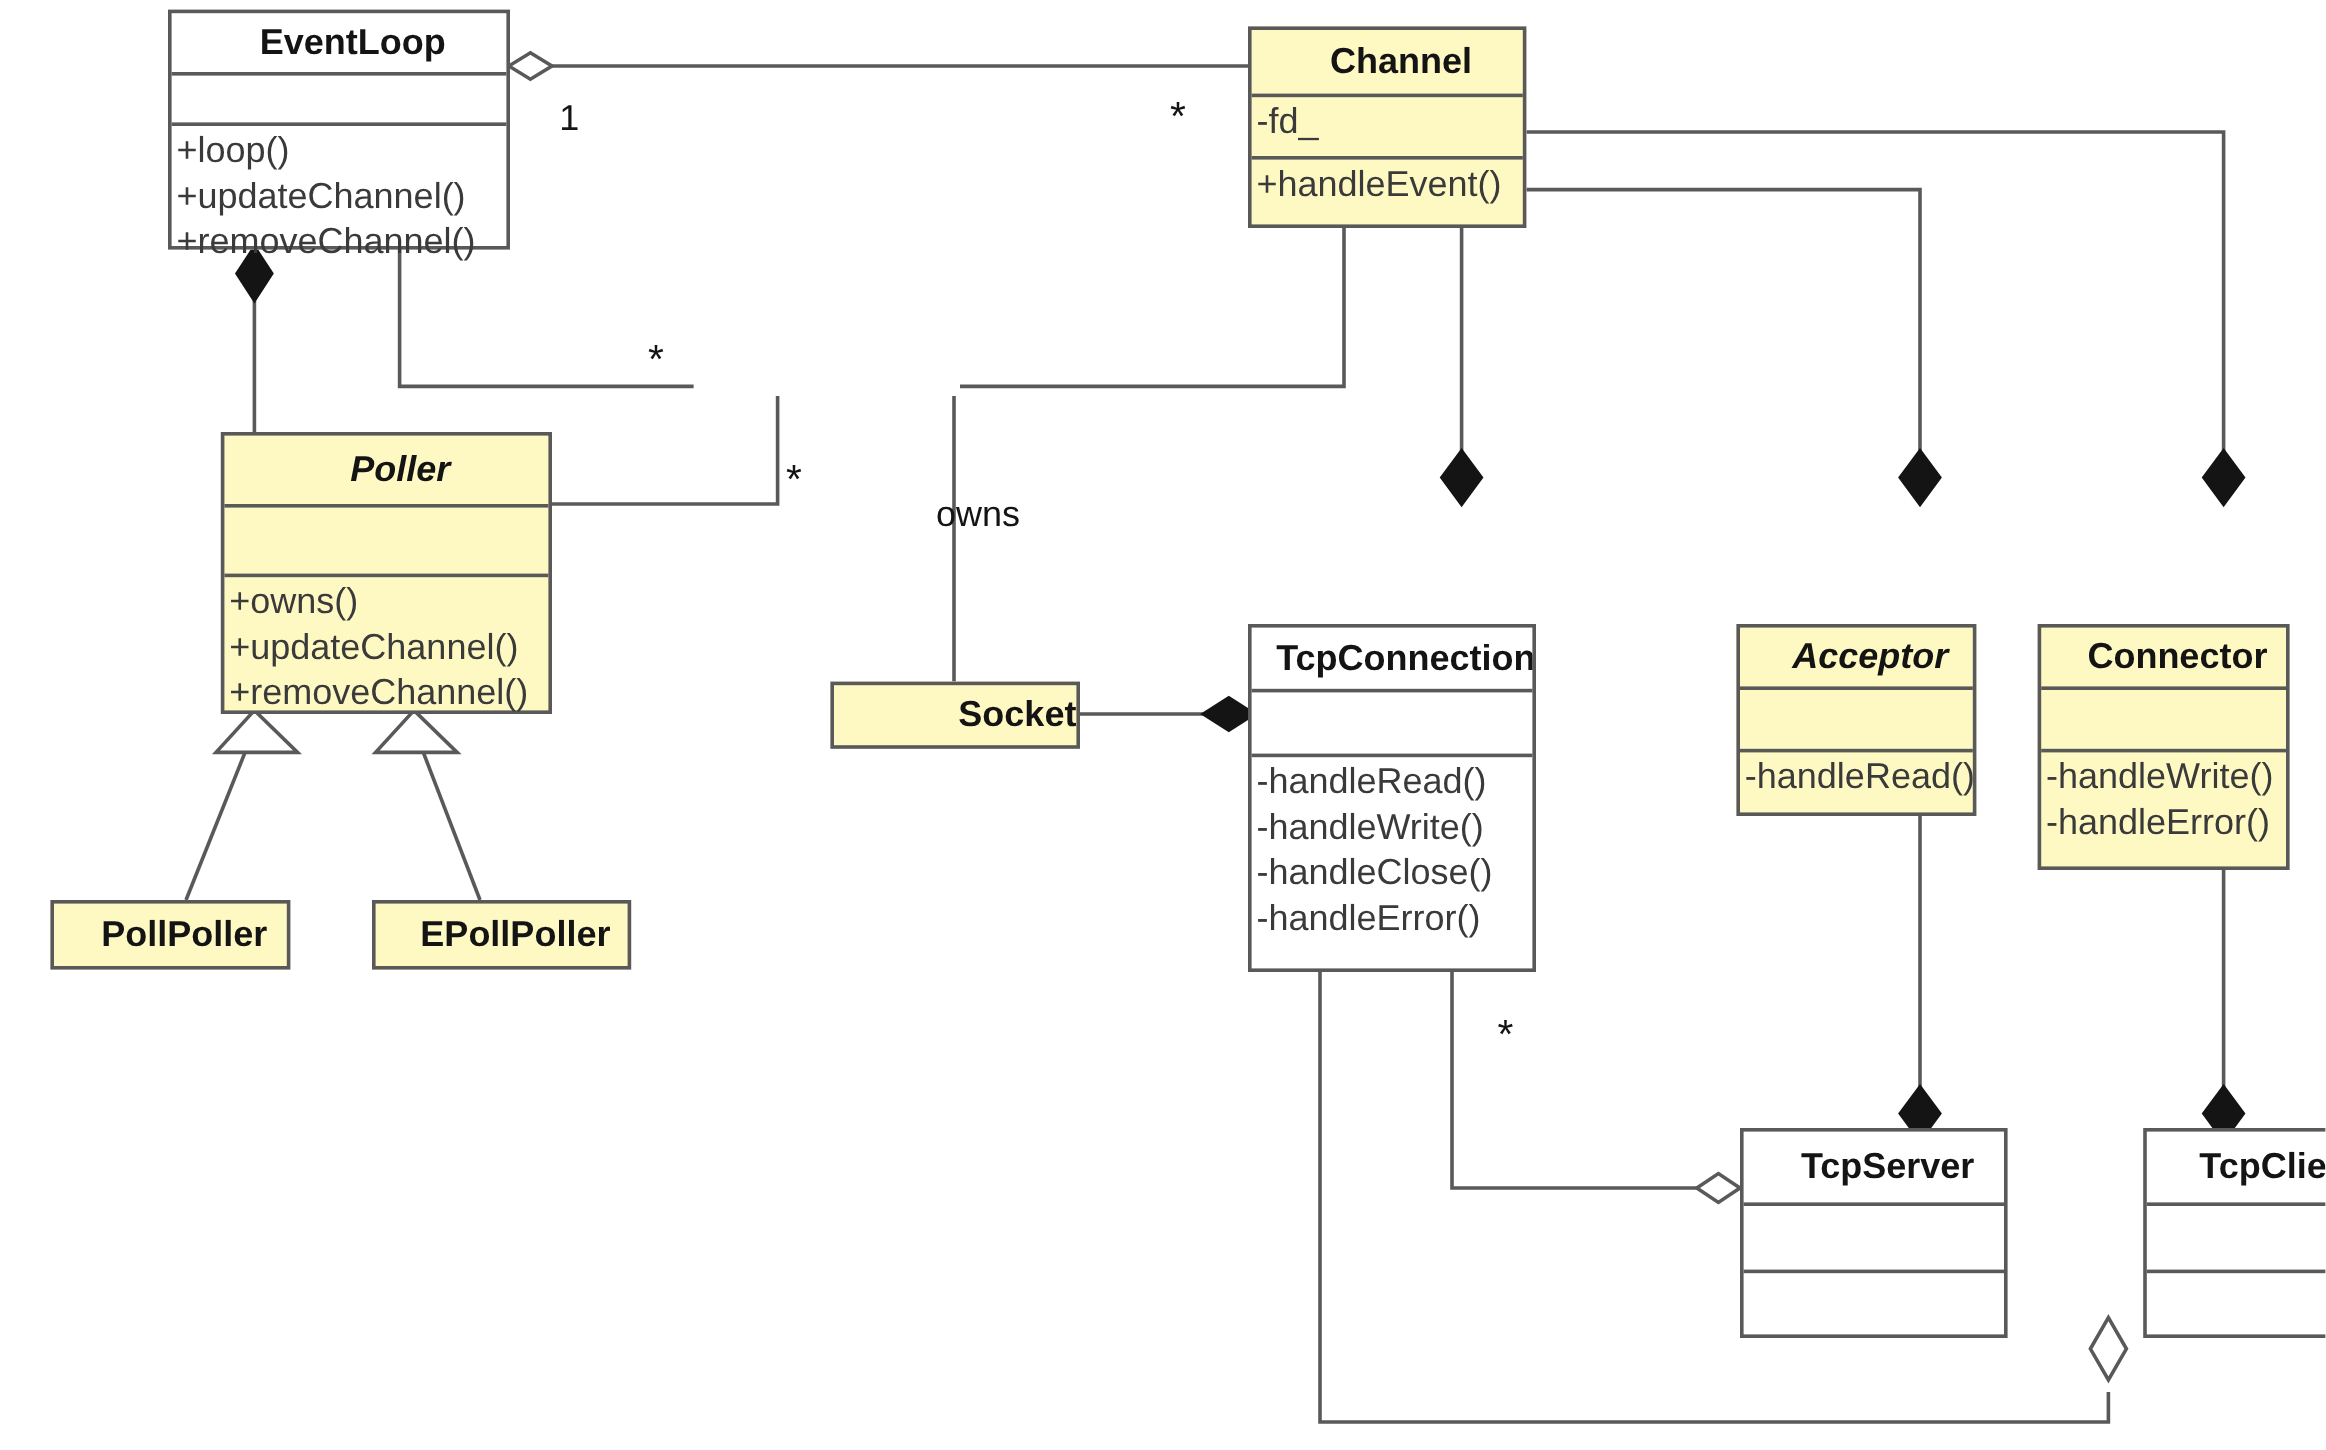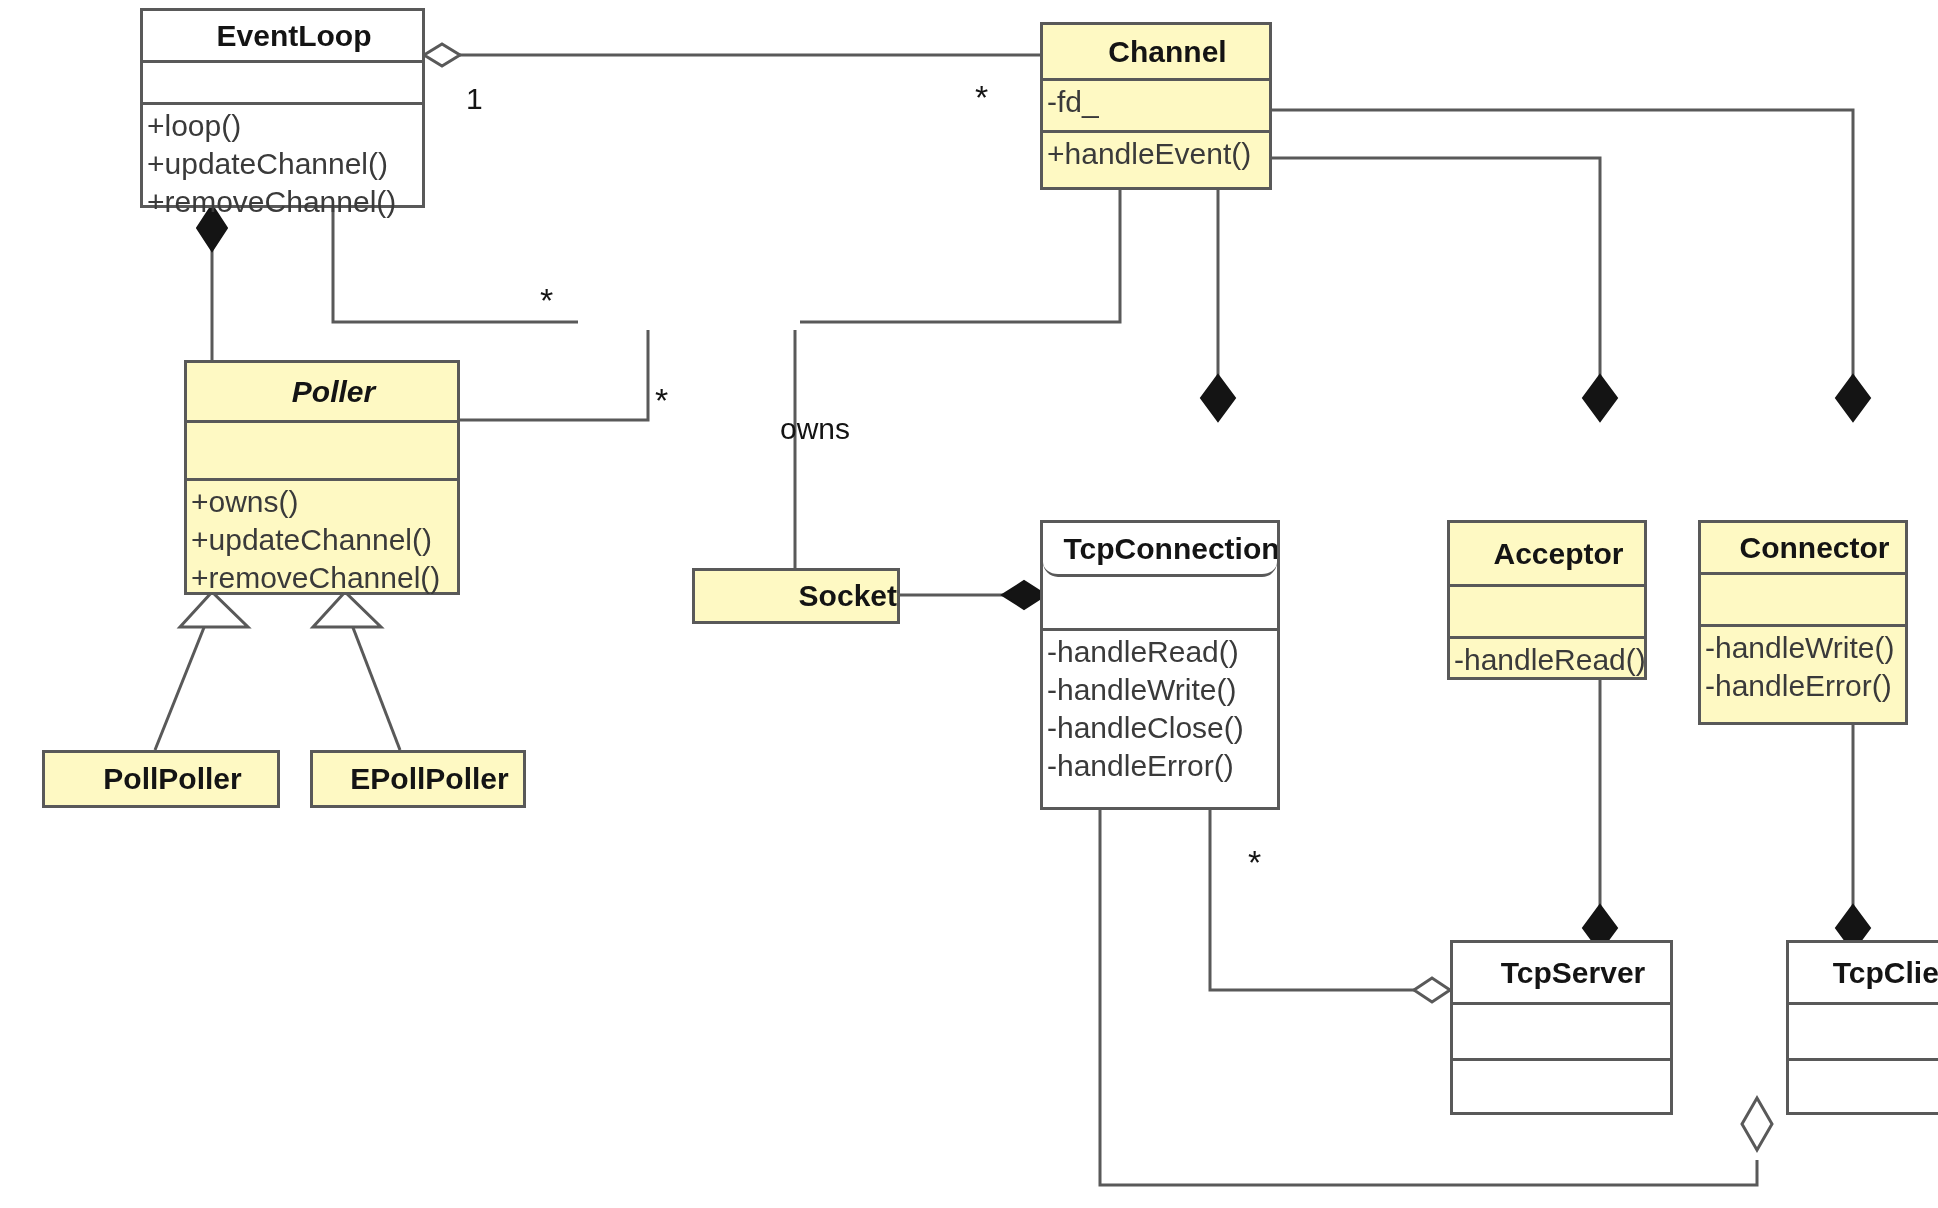--- a/index.html
+++ b/index.html
@@ -165,47 +165,47 @@
     </div>
   </div>
 
 
   <div class="uml-class filled" style="left:692px; top:568px; width:208px; height:56px;">
     <div class="compartment cls-title" style="height:100%;justify-content:flex-end;">
       <span>Socket</span>
     </div>
   </div>
 
-  <div class="uml-class filled" style="left:42px; top:750px; width:238px; height:58px;">
+  <div class="uml-class filled" style="left:42px; top:750px; width:200px; height:58px;">
     <div class="compartment cls-title" style="height:100%;">
       <span>PollPoller</span>
     </div>
   </div>
 
   <div class="uml-class filled" style="left:310px; top:750px; width:216px; height:58px;">
     <div class="compartment cls-title" style="height:100%;">
       <span>EPollPoller</span>
     </div>
   </div>
 
   <div class="uml-class" style="left:1040px; top:520px; width:240px; height:290px;">
-    <div class="compartment cls-title" style="height:54px;border-radius:15px;">
+    <div class="compartment cls-title" style="height:54px;">
       <span>TcpConnection</span>
     </div>
     <div class="compartment" style="height:54px;"></div>
     <div class="compartment members">
       <div class="member">-handleRead()</div>
       <div class="member">-handleWrite()</div>
       <div class="member">-handleClose()</div>
       <div class="member">-handleError()</div>
     </div>
   </div>
 
   <div class="uml-class filled" style="left:1447px; top:520px; width:200px; height:160px;">
-    <div class="compartment cls-title" style="height:64px;">
+    <div class="compartment cls-title" style="height:52px;font-style:italic;">
       <span>Acceptor</span>
     </div>
     <div class="compartment" style="height:52px;"></div>
     <div class="compartment members">
       <div class="member">-handleRead()</div>
     </div>
   </div>
 
   <div class="uml-class filled" style="left:1698px; top:520px; width:210px; height:205px;">
     <div class="compartment cls-title" style="height:52px;">

